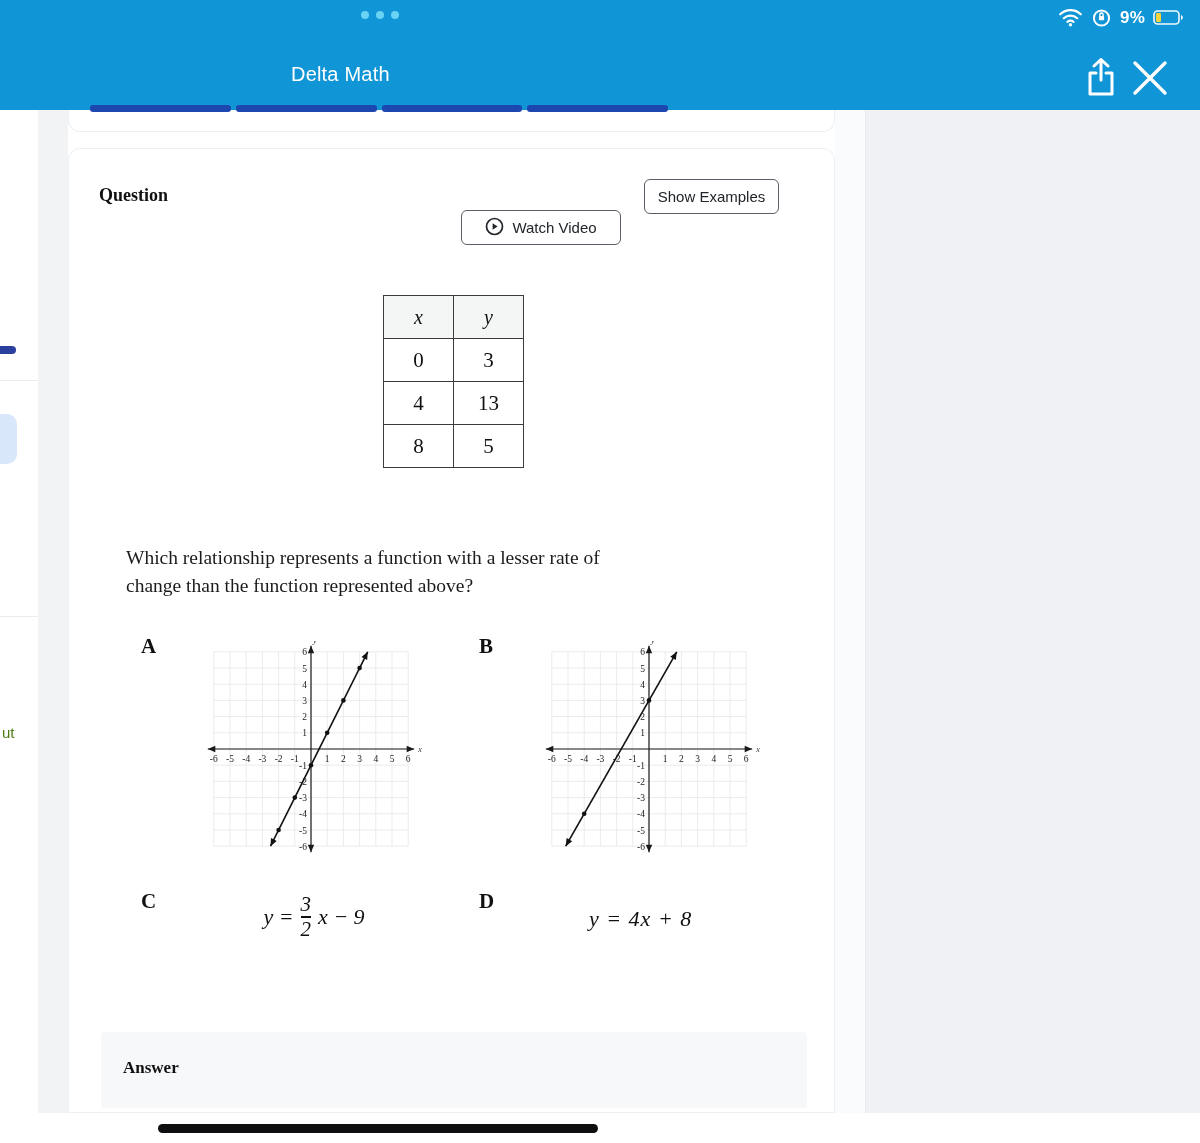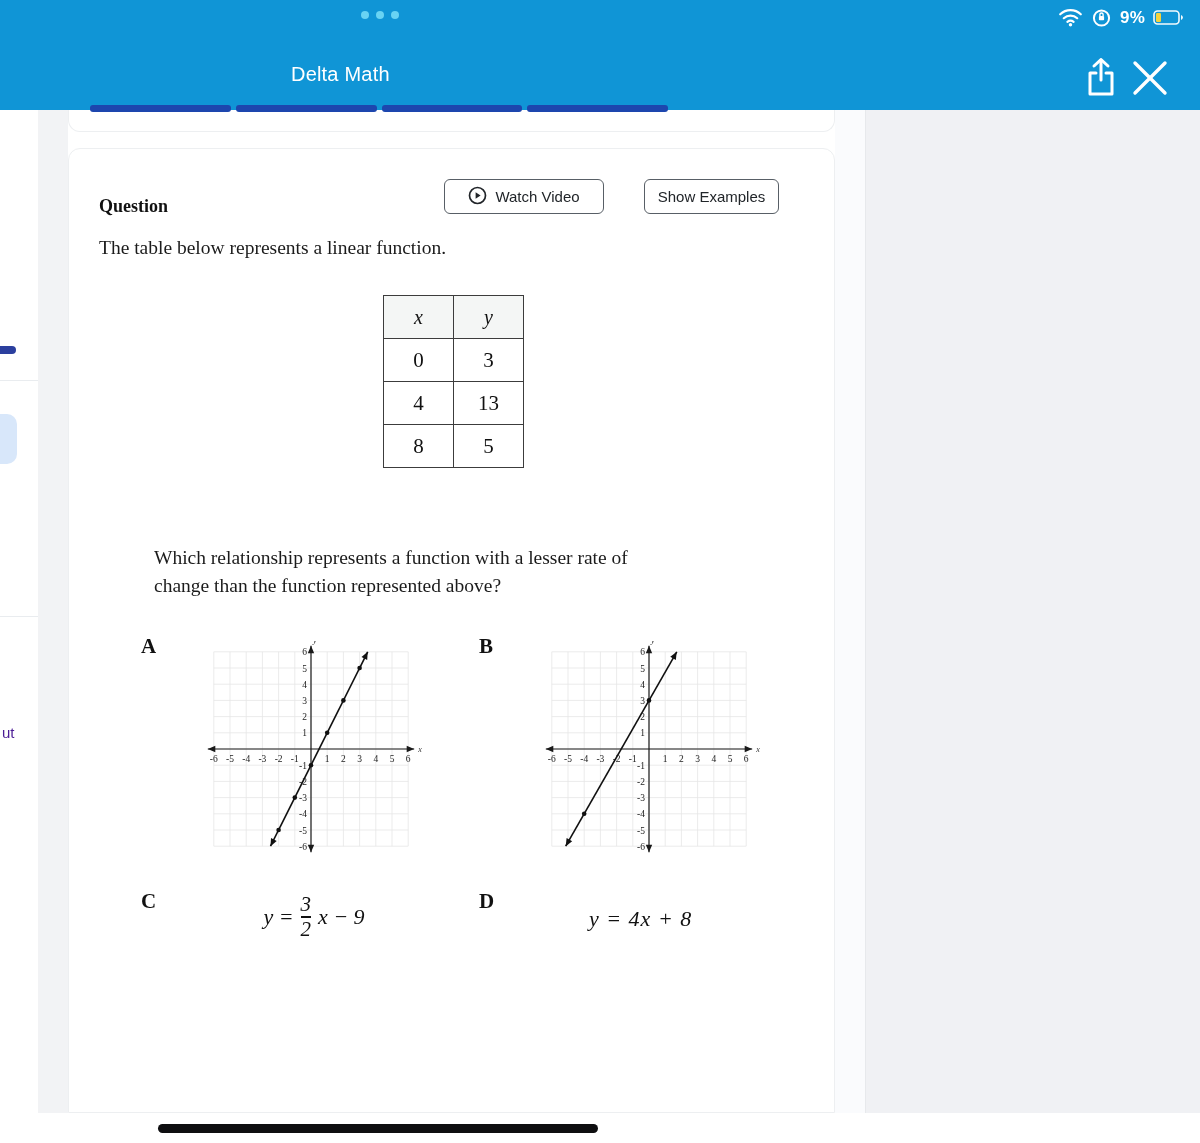--- a/index.html
+++ b/index.html
@@ -16,46 +16,46 @@
   .app-title { position:absolute; left:291px; top:63px; width:200px; 
                color:#fff; font-size:20px; font-weight:500; letter-spacing:.2px; }
   .share-btn { position:absolute; left:1083px; top:56px; width:36px; height:42px; cursor:pointer; }
   .close-btn { position:absolute; left:1131px; top:60px; width:38px; height:36px; cursor:pointer; }
 
   
   .left-rail  { position:absolute; left:0; top:110px; width:38px; height:1003px; background:#fff; z-index:2; }
   .rail-dash  { position:absolute; left:-10px; top:236px; width:26px; height:8px; border-radius:4px; background:#2b3f9e; }
   .rail-divider { position:absolute; left:0; width:38px; height:1px; background:#e9ecef; }
   .rail-selected { position:absolute; left:-10px; top:304px; width:27px; height:50px; border-radius:10px; background:#d8e7fa; }
-  .rail-link { position:absolute; left:2px; top:614px; font-size:15px; color:#4c1d95; }
+  .rail-link { position:absolute; left:2px; top:614px; font-size:15px; color:#4d7c0f; }
   .gutter     { position:absolute; left:38px;  top:110px; width:30px;  height:1003px; background:#f2f3f5; z-index:2; }
   .right-gap  { position:absolute; left:835px; top:110px; width:30px;  height:1003px; background:#fafbfd; z-index:2; }
   .right-panel{ position:absolute; left:865px; top:110px; width:335px; height:1003px; background:#f0f1f4; border-left:1px solid #e7e9ec; z-index:2; }
 
   
   .card-top { position:absolute; left:68px; top:110px; width:767px; height:22px; background:#fff;
               border:1px solid #edeff1; border-top:none; border-radius:0 0 12px 12px; z-index:3; }
   .progress-segments { position:absolute; left:90px; top:105px; width:578px; height:7px; display:flex; gap:5px; z-index:6; }
   .progress-segments .seg { flex:1; background:#1d46ae; border-radius:3px; }
 
   
   .card-main { position:absolute; left:68px; top:148px; width:767px; height:965px; background:#fff;
                border:1px solid #edeff1; border-radius:12px 12px 0 0; z-index:3; }
   .serif { font-family:"Liberation Serif", serif; color:#1b1b1b; }
 
-  .question-label { position:absolute; left:30px; top:47px; font-family:"Liberation Serif",serif;
+  .question-label { position:absolute; left:30px; top:36px; font-family:"Liberation Serif",serif;
                     font-weight:bold; font-size:18px; color:#111; }
   .btn { position:absolute; top:30px; height:35px; background:#fff; border:1.5px solid #585f66; border-radius:6px;
          display:flex; align-items:center; justify-content:center; gap:8px;
          font-size:15px; color:#212529; cursor:pointer; }
-  .btn-watch { left:375px; width:160px; }
+  .btn-watch { left:392px; width:160px;margin-top:31px; }
   .btn-examples { left:575px; width:135px; }
 
   .prompt-intro { position:absolute; left:30px; top:88px; font-size:19.5px; }
-  .prompt-main  { position:absolute; left:57px; top:395px; width:505px; font-size:19.5px; line-height:28px;margin-left:28px; }
+  .prompt-main  { position:absolute; left:57px; top:395px; width:505px; font-size:19.5px; line-height:28px; }
 
   
   .xy-table-wrap { position:absolute; left:314px; top:146px; }
   table.xy { border-collapse:collapse; font-family:"Liberation Serif",serif; font-size:21px; color:#111; }
   table.xy th, table.xy td { border:1px solid #3c3c3c; width:70px; height:43px; text-align:center; vertical-align:middle; }
   table.xy th { background:#f4f6f5; font-style:italic; font-weight:normal; font-size:20px; }
 
   
   .opt-label { position:absolute; font-family:"Liberation Serif",serif; font-weight:bold; font-size:21px; color:#111; }
   .graph { position:absolute; width:225px; height:222px; }
@@ -157,21 +157,20 @@
         <circle cx="9.5" cy="9.5" r="8" stroke="#212529" stroke-width="1.7"></circle>
         <path d="M7.6 6.2 L12.6 9.5 L7.6 12.8 Z" fill="#212529"></path>
       </svg>
     </span>
     <span>Watch Video</span>
   </div>
   <div class="btn btn-examples">
     <span>Show Examples</span>
   </div>
 
-  <div class="prompt-intro serif">The table below represents a linear function.</div>
 
   <div class="xy-table-wrap">
     <table class="xy">
       <thead>
           <tr id="xy-head">
             <th>x</th>
             <th>y</th>
           </tr>
         </thead>
       <tbody id="xy-body">
@@ -338,16 +337,19 @@
       <span>3</span>
       <span class="bar"></span>
       <span>2</span>
     </span>
     <span>x − 9</span>
   </div>
 
   <div class="opt-label" style="left:410px; top:740px;">D</div>
   <div class="eq-d">y = 4x + 8</div>
 
+  <div class="answer-box">
+    <div class="answer-label">Answer</div>
+  </div>
 </div>
 
 <div class="bottom-strip"></div>
 <div class="home-indicator"></div>
 
 </body></html>

